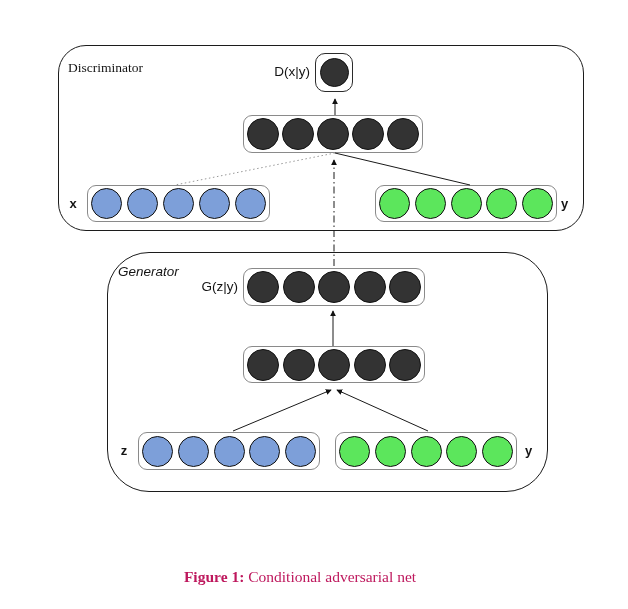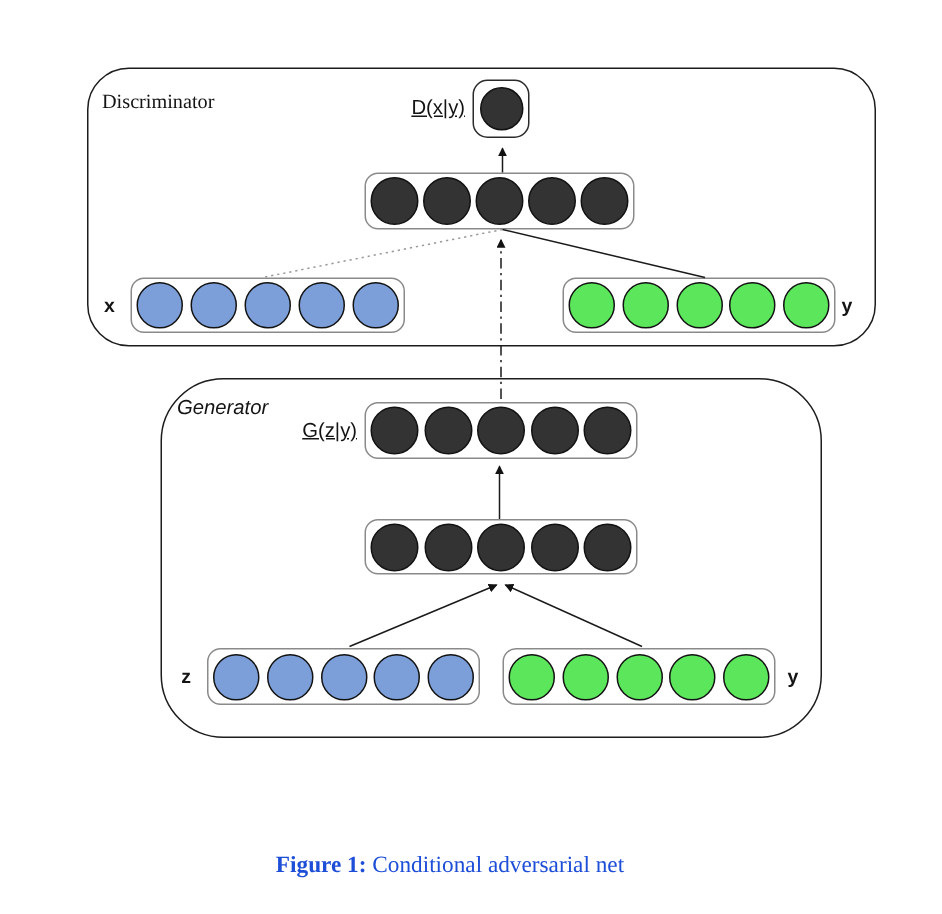--- a/index.html
+++ b/index.html
@@ -29,25 +29,25 @@
   }
   .dark  .node { width:32px; height:32px; background:var(--node-dark); }
   .blue  .node { width:31px; height:31px; background:var(--node-blue); }
   .green .node { width:31px; height:31px; background:var(--node-green); }
   .single-box .node { width:29px; height:29px; background:var(--node-dark); }
   .lbl {
     position:absolute; color:#141414; font-size:13.5px; line-height:16px;
     white-space:nowrap; z-index:3;
   }
   .lbl.small { font-size:13px; font-weight:700; }
-  .lbl.right { text-align:right;text-decoration:underline; }
+  .lbl.right { text-align:right; }
   #lines { position:absolute; left:0; top:0; z-index:4; pointer-events:none; }
   #caption {
     position:absolute; left:0; top:568px; width:600px; text-align:center;
-    font-family:"Liberation Serif", serif; font-size:15.5px; color:#1d4ed8;
+    font-family:"Liberation Serif", serif; font-size:15.5px; color:#be185d;
     z-index:3;
   }
   #caption .cap-label { font-weight:700; }
 </style>
 </head>
 <body>
 
 <div id="stage" style="--node-dark: #333333; --node-blue: #7d9fd9; --node-green: #5ce65c;">
 
   <div class="outer-box" style="left:58px; top:45px; width:526px; height:186px;"></div>

